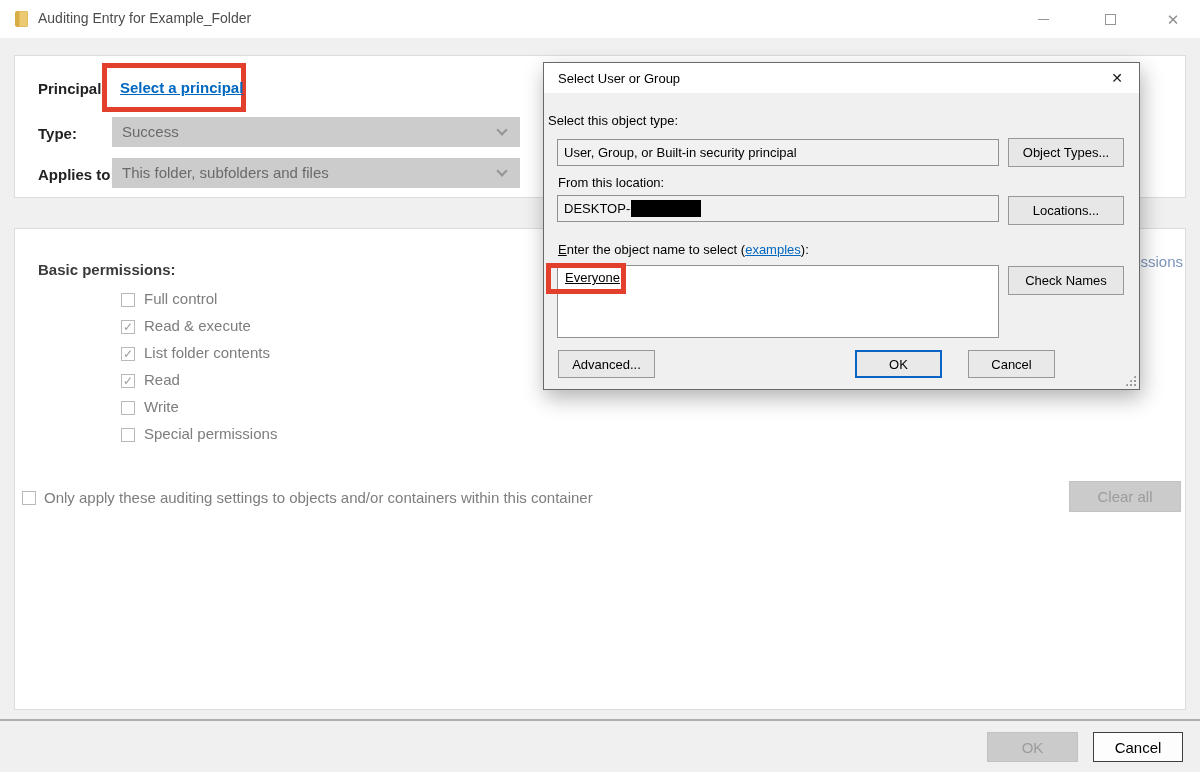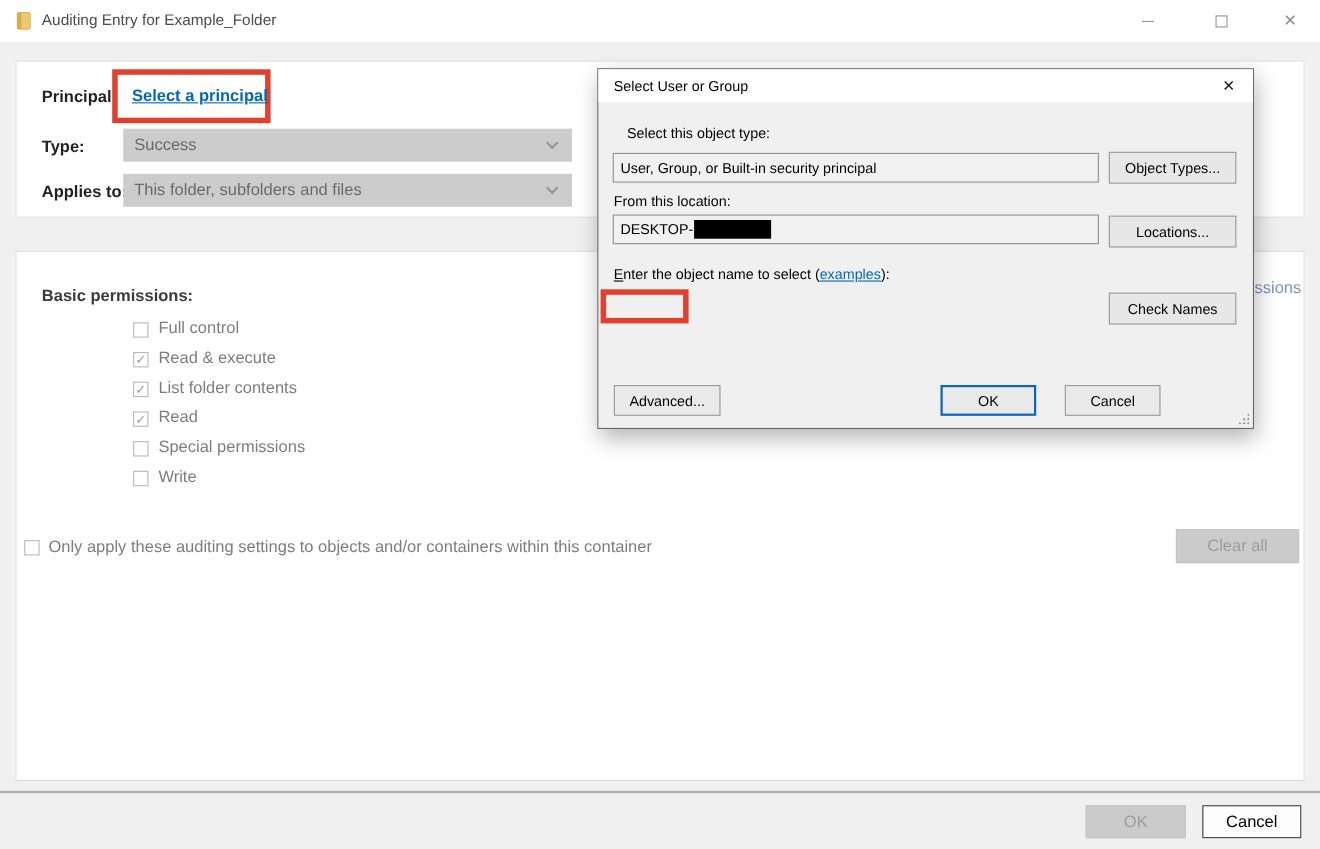--- a/index.html
+++ b/index.html
@@ -144,25 +144,25 @@
     <div class="perm-row">
       <span class="checkbox">✓</span>
       <span class="perm-label">List folder contents</span>
     </div>
     <div class="perm-row">
       <span class="checkbox">✓</span>
       <span class="perm-label">Read</span>
     </div>
     <div class="perm-row">
       <span class="checkbox"></span>
+      <span class="perm-label">Write</span>
+    </div>
+    <div class="perm-row">
+      <span class="checkbox"></span>
       <span class="perm-label">Special permissions</span>
-    </div>
-    <div class="perm-row">
-      <span class="checkbox"></span>
-      <span class="perm-label">Write</span>
     </div>
   </div>
 
 <div class="abs only-apply">
   <span class="checkbox"></span>
   <span class="perm-label">Only apply these auditing settings to objects and/or containers within this container</span>
 </div>
 <div class="abs btn btn-disabled clear-all">Clear all</div>
 
 <div class="abs divider"></div>
@@ -170,37 +170,40 @@
 <div class="abs btn main-cancel">Cancel</div>
 
 <div class="abs sug-dialog">
   <div class="abs sug-titlebar">
     <div class="abs sug-title">Select User or Group</div>
     <div class="abs sug-close">
       <span>✕</span>
     </div>
   </div>
 
-  <div class="abs sug-label" style="left:26px; top:50px;">Select this object type:</div>
+  <div class="abs sug-label" style="left:4px; top:50px;">Select this object type:</div>
   <div class="abs field" style="top:76px;">
     <span>User, Group, or Built-in security principal</span>
   </div>
   <div class="abs btn sug-btn" style="top:75px;">Object Types...</div>
 
   <div class="abs sug-label" style="left:14px; top:112px;">From this location:</div>
   <div class="abs field" style="top:132px;">
     <span>DESKTOP-</span>
     <span class="redaction"></span>
   </div>
   <div class="abs btn sug-btn" style="top:133px;">Locations...</div>
 
   <div class="abs sug-label" style="left:14px; top:179px;">
     <span style="text-decoration:underline;">E</span><span>nter the object name to select (</span><a class="link" style="font-size:13px;">examples</a><span>):</span>
   </div>
 
+  <div class="abs name-box">
+    <span class="resolved-name">Everyone</span><span class="caret"></span>
+  </div>
   <div class="abs annotation anno-everyone"></div>
   <div class="abs btn sug-btn" style="top:203px;">Check Names</div>
 
   <div class="abs btn sug-advanced">Advanced...</div>
   <div class="abs btn sug-bottom-btn sug-ok">OK</div>
   <div class="abs btn sug-bottom-btn sug-cancel">Cancel</div>
   <div class="abs grip"></div>
 </div>
 
 </body></html>

